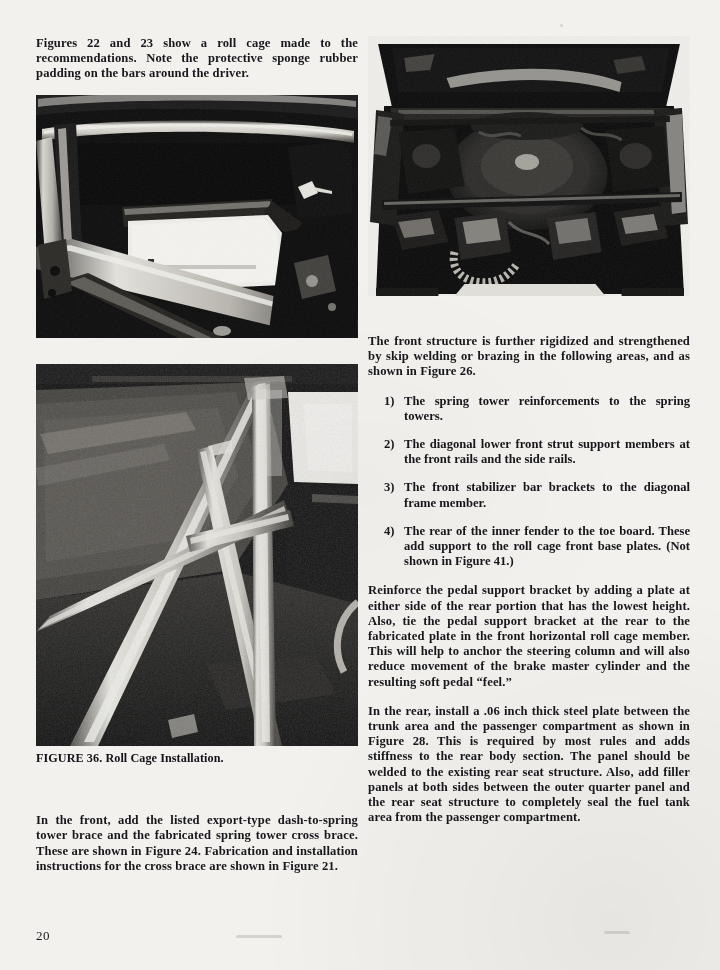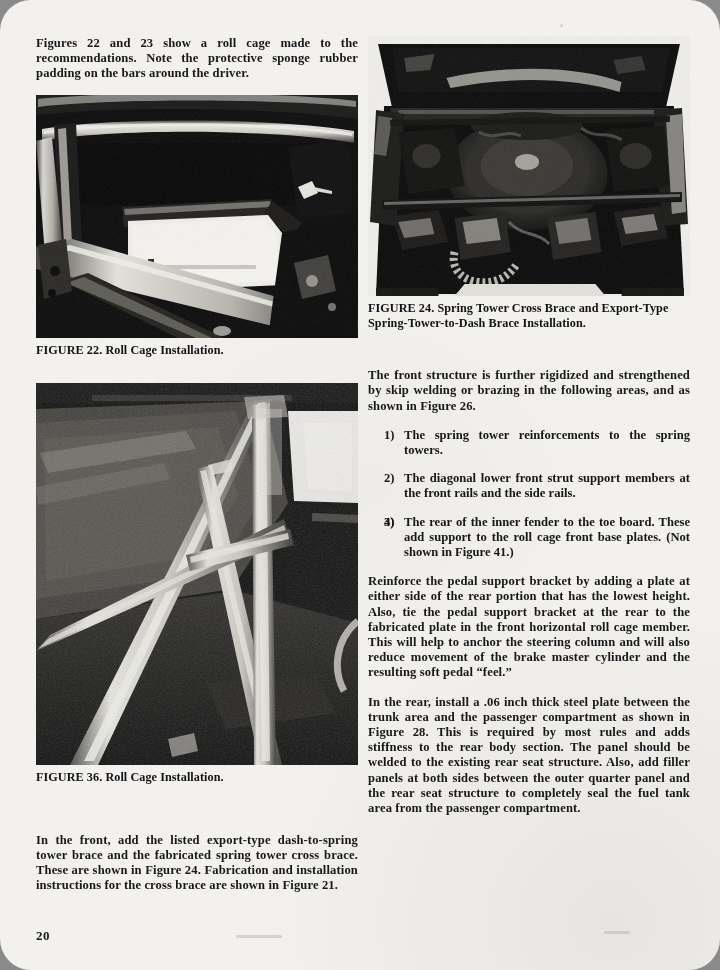--- a/index.html
+++ b/index.html
@@ -8,21 +8,20 @@
     background: #8a8a8a;
   }
   .page {
     position: relative;
     width: 720px;
     height: 970px;
     background: #f2f1ee;
     overflow: hidden;
     font-family: "Liberation Serif", serif;
     color: #17161a;
-    border-radius: 31px;
   }
   
   .page::before {
     content: "";
     position: absolute;
     inset: 0;
     pointer-events: none;
     background:
       radial-gradient(ellipse 60% 40% at 18% 8%,  rgba(255,255,255,0.55), rgba(255,255,255,0) 70%),
       radial-gradient(ellipse 70% 50% at 85% 95%, rgba(0,0,0,0.05), rgba(0,0,0,0) 70%),
@@ -86,21 +85,21 @@
     display: block;
     width: 100%;
     background: #0b0b0b;
   }
 
   .pagenum {
     position: absolute;
     left: 36px;
     bottom: 26px;
     font-size: 13px;
-    font-weight: 700;
+    font-weight: 400;
     letter-spacing: .03em;
     color: #1a1a1e;
   }
 
   
   .speck {
     position: absolute;
     background: #b9b6b0;
     border-radius: 50%;
     z-index: 4;
@@ -181,21 +180,20 @@
       <circle cx="276" cy="186" r="6" fill="#cfccc5" opacity=".6"></circle>
       <circle cx="296" cy="212" r="4" fill="#c7c4bd" opacity=".55"></circle>
 
       <path d="M262 92 L276 86 L282 98 L268 104 Z" fill="#e6e4de"></path>
       <path d="M278 92 L296 96 L296 99 L278 96 Z" fill="#dedbd4"></path>
 
       <ellipse cx="186" cy="236" rx="9" ry="5" fill="#dcd9d2" opacity=".7"></ellipse>
       <rect width="322" height="243" filter="url(#f22grain)" opacity=".55"></rect>
     </svg>
 
-    <p class="caption">FIGURE 22. Roll Cage Installation.</p>
 
     <svg class="photo" viewBox="0 0 322 382" preserveAspectRatio="none" style="margin-top:26px;height:382px;">
       <defs>
         <linearGradient id="f23tube" x1="0" y1="0" x2="1" y2="0">
           <stop offset="0%" stop-color="#4c4a46"></stop>
           <stop offset="20%" stop-color="#e9e7e1"></stop>
           <stop offset="52%" stop-color="#cbc8c1"></stop>
           <stop offset="100%" stop-color="#35332f"></stop>
         </linearGradient>
         <linearGradient id="f23dark" x1="0" y1="0" x2="0" y2="1">
@@ -341,36 +339,36 @@
       <path d="M140 186 C152 200 170 196 180 208" stroke="#6e6b66" stroke-width="3" fill="none" opacity=".8"></path>
       <path d="M110 96 C128 106 136 92 152 100" stroke="#5d5b57" stroke-width="3" fill="none" opacity=".7"></path>
       <path d="M212 92 C226 104 238 94 252 104" stroke="#5d5b57" stroke-width="3" fill="none" opacity=".7"></path>
 
       <path d="M96 248 L226 248 L236 260 L86 260 Z" fill="#e2e0da"></path>
       <path d="M8 252 L70 252 L70 260 L8 260 Z" fill="#131312"></path>
       <path d="M252 252 L314 252 L314 260 L252 260 Z" fill="#131312"></path>
       <rect width="320" height="260" filter="url(#f24grain)" opacity=".5"></rect>
     </svg>
 
-    <p class="caption">FIGURE 24. Spring Tower Cross Brace and Export-Type Spring-Tower-to-Dash Brace Installation.</p>
 
     <p class="body" style="margin-top:38px;">The front structure is further rigidized and strengthened by skip welding or brazing in the following areas, and as shown in Figure 26.</p>
 
     <div class="listblock">
       <ol class="numlist">
         <li>
           <span class="marker">1)</span>
           <span>The spring tower reinforcements to the spring towers.</span>
         </li>
         <li>
           <span class="marker">2)</span>
           <span>The diagonal lower front strut support members at the front rails and the side rails.</span>
         </li>
         <li>
           <span class="marker">3)</span>
+          <span>The front stabilizer bar brackets to the diagonal frame member.</span>
         </li>
         <li>
           <span class="marker">4)</span>
           <span>The rear of the inner fender to the toe board. These add support to the roll cage front base plates. (Not shown in Figure 41.)</span>
         </li>
       </ol>
     </div>
 
 
     <p class="body" style="margin-top:14px;">Reinforce the pedal support bracket by adding a plate at either side of the rear portion that has the lowest height. Also, tie the pedal support bracket at the rear to the fabricated plate in the front horizontal roll cage member. This will help to anchor the steering column and will also reduce movement of the brake master cylinder and the resulting soft pedal “feel.”</p>

